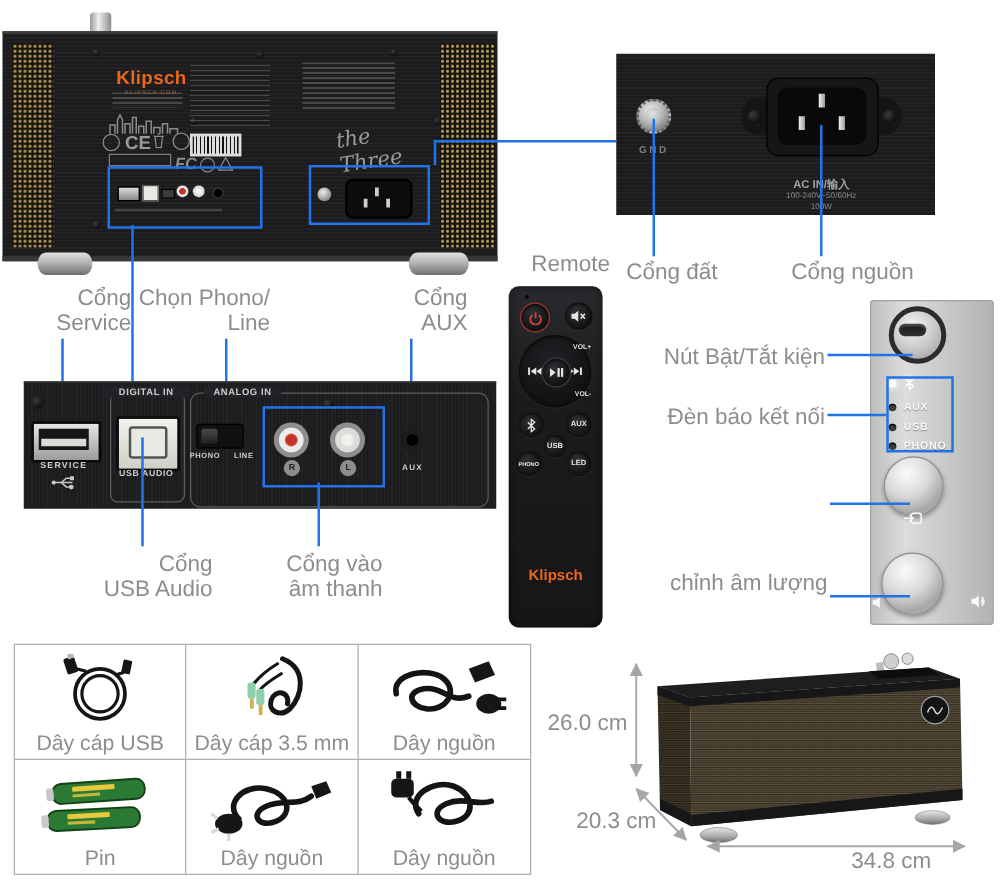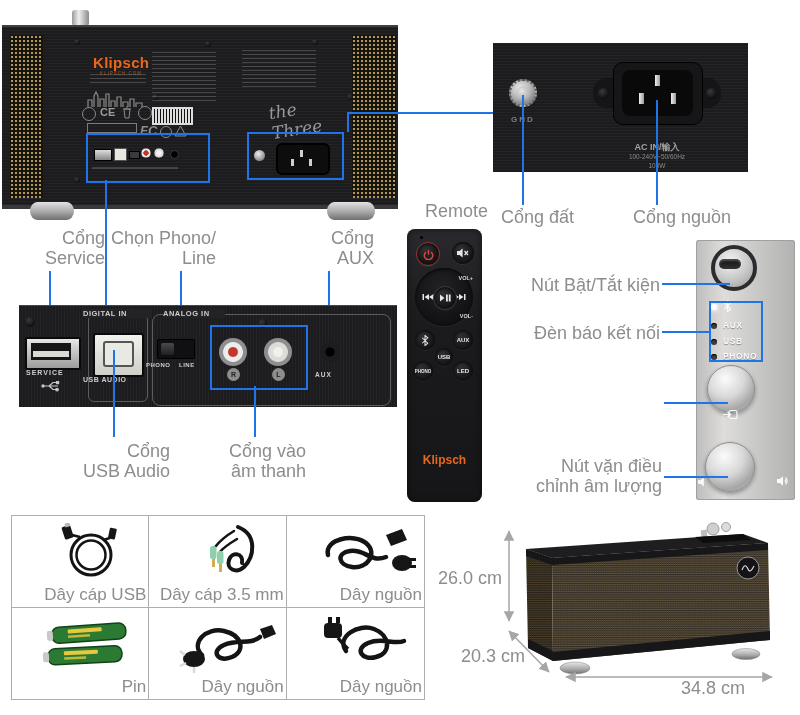--- a/index.html
+++ b/index.html
@@ -17,21 +17,21 @@
   .blackpanel{position:absolute;background:#1c1c1e;}
   .brush-h{background-image:repeating-linear-gradient(180deg,rgba(255,255,255,.03) 0 1px,transparent 1px 3px);}
   .brush-v{background-image:repeating-linear-gradient(90deg,rgba(255,255,255,.03) 0 1px,transparent 1px 3px);}
   .grille{background-color:#16140e;
     background-image:radial-gradient(circle,rgba(189,160,96,.95) 1px,rgba(120,100,60,.25) 1.3px,transparent 1.6px);
     background-size:4px 4px;}
   .screw{position:absolute;border-radius:50%;
     background:radial-gradient(circle at 38% 32%,#3a3a3c,#0c0c0c 75%);}
   .fineprint{position:absolute;opacity:.55;
     background:repeating-linear-gradient(180deg,rgba(170,170,170,.55) 0 1px,transparent 1px 4px);}
-  .ptext{position:absolute;color:#cdcdcd;font-weight:bold;text-align:left;}
+  .ptext{position:absolute;color:#cdcdcd;font-weight:bold;text-align:center;}
   .graytiny{position:absolute;color:#9a9a9a;text-align:center;}
   .foot{position:absolute;border-radius:8px/10px;
     background:linear-gradient(180deg,#e2e2e2,#a8a8a8 55%,#6f6f6f);}
   .silverknob{position:absolute;border-radius:3px;
     background:linear-gradient(90deg,#9a9a9a,#efefef 40%,#b5b5b5 75%,#8b8b8b);}
   
   .remote{position:absolute;border-radius:8px;
     background:linear-gradient(180deg,#2a2a2e,#1b1b1d 35%,#161618);
     box-shadow:inset 0 0 6px rgba(0,0,0,.6);}
   .rbtn{position:absolute;border-radius:50%;
@@ -41,21 +41,21 @@
   
   .sptext{color:#fafafa;font-weight:bold;font-size:8.5px;letter-spacing:.6px;
     text-shadow:0 1px 1px rgba(0,0,0,.35);}
   .knob{position:absolute;border-radius:50%;border:1px solid #8e8e8e;
     background:radial-gradient(circle at 38% 28%,#fbfbfb,#d8d8d8 42%,#a6a6a6 72%,#c4c4c4);
     box-shadow:0 2px 4px rgba(0,0,0,.35);}
   
   .acc-table{position:absolute;left:11px;top:515px;width:414px;height:185px;
     display:grid;grid-template-columns:1fr 1fr 1fr;grid-template-rows:1fr 1fr;
     border:1.5px solid #aeaeae;box-sizing:border-box;}
-  .acc-cell{display:flex;flex-direction:column;align-items:flex-end;justify-content:flex-end;
+  .acc-cell{display:flex;flex-direction:column;align-items:center;justify-content:flex-end;
     padding:3px 2px 2px;box-sizing:border-box;
     border-right:1.5px solid #aeaeae;border-bottom:1.5px solid #aeaeae;}
   .acc-cell:nth-child(3n){border-right:none;}
   .acc-cell:nth-child(n+4){border-bottom:none;}
   .acc-img{flex:1;display:flex;align-items:center;justify-content:center;}
   .acc-label{color:var(--label,#8d8d8d);font-size:17px;line-height:20px;white-space:nowrap;}
 </style>
 </head>
 <body>
 
@@ -76,21 +76,21 @@
       <div style="color:var(--orange,#e8671b);font-weight:bold;font-size:15px;letter-spacing:.3px">Klipsch</div>
       <div style="color:#a05a2c;font-size:4.5px;letter-spacing:1px">KLIPSCH.COM</div>
     </div>
     <div class="fineprint" style="left:88px;top:47px;width:56px;height:12px"></div>
     <div class="fineprint" style="left:150px;top:25px;width:64px;height:52px"></div>
     <div class="fineprint" style="left:240px;top:23px;width:74px;height:38px"></div>
     <svg class="abs" style="left:84px;top:62px" width="60" height="20" viewBox="0 0 60 20">
       <path d="M2,18 V11 h4 v7 M8,18 V7 l2,-4 2,4 v11 M14,18 v-8 h4 v8 M20,18 V5 h3 v13 M25,18 v-6 h4 v6 M31,18 V8 h4 v10 M37,18 v-5 h5 v5 M44,18 V10 h4 v8 M50,18 v-4 h6 v4" fill="none" stroke="#8a8a8a" stroke-width="1.2"></path>
     </svg>
     <div class="abs" style="left:80px;top:80px;width:12px;height:12px;border:1px solid #8a8a8a;border-radius:50%"></div>
-    <div class="abs" style="left:98px;top:79px;color:#9a9a9a;font-size:11px;font-weight:bold">CE</div>
+    <div class="abs" style="left:98px;top:79px;color:#9a9a9a;font-size:15px;font-weight:bold">CE</div>
     <svg class="abs" style="left:120px;top:79px" width="10" height="13" viewBox="0 0 10 13">
       <path d="M2,3 h6 l-1,9 h-4 z M1,3 h8 M4,1 h2" fill="none" stroke="#8a8a8a" stroke-width="1"></path>
     </svg>
     <div class="abs" style="left:136px;top:79px;width:12px;height:12px;border:1px solid #8a8a8a;border-radius:50%"></div>
     <div class="abs" style="left:85px;top:96px;width:48px;height:8px;border:1px solid #7d7d7d"></div>
     <div class="abs" style="left:150px;top:80px;width:37px;height:14px;background:#ddd;background-image:repeating-linear-gradient(90deg,#111 0 1px,transparent 1px 3px);border:2px solid #ddd"></div>
     <div class="abs" style="left:138px;top:96px;color:#8d8d8d;font-size:13px;font-weight:bold;font-style:italic">FC</div>
     <div class="abs" style="left:158px;top:99px;width:10px;height:10px;border:1px solid #8a8a8a;border-radius:50%"></div>
     <svg class="abs" style="left:172px;top:98px" width="13" height="12" viewBox="0 0 13 12">
       <path d="M6.5,1 L12,11 H1 Z" fill="none" stroke="#8a8a8a" stroke-width="1"></path>
@@ -377,21 +377,20 @@
     </svg>
   </div>
   <div class="bluebox" style="left:709px;top:301px;width:50px;height:57px"></div>
   <div class="lead" style="left:662px;top:283px;width:68px;height:2px"></div>
   <div class="lead" style="left:662px;top:331px;width:47px;height:2px"></div>
   <div class="lead" style="left:664px;top:402px;width:64px;height:2px"></div>
   <div class="lead" style="left:664px;top:476px;width:64px;height:2px"></div>
   <div class="co right" style="left:500px;top:275px;width:160px">Nút Bật/Tắt kiện</div>
   <div class="co right" style="left:500px;top:323px;width:160px">Đèn báo kết nối</div>
   <div class="co right" style="left:500px;top:456px;width:162px">
-    <div class="ln">Nút vặn điều</div>
     <div class="ln">chỉnh âm lượng</div>
   </div>
 
   <svg class="abs" style="left:515px;top:520px" width="270" height="160" viewBox="0 0 270 160">
     <defs>
       <pattern id="tweed" width="3.6" height="3.6" patternUnits="userSpaceOnUse">
         <rect width="3.6" height="3.6" fill="#6e6147"></rect>
         <path d="M0,0.5 H3.6 M0,2.3 H3.6" stroke="#27221a" stroke-width="0.9"></path>
         <path d="M0.5,0 V3.6 M2.3,0 V3.6" stroke="#413a2c" stroke-width="0.8"></path>
       </pattern>

